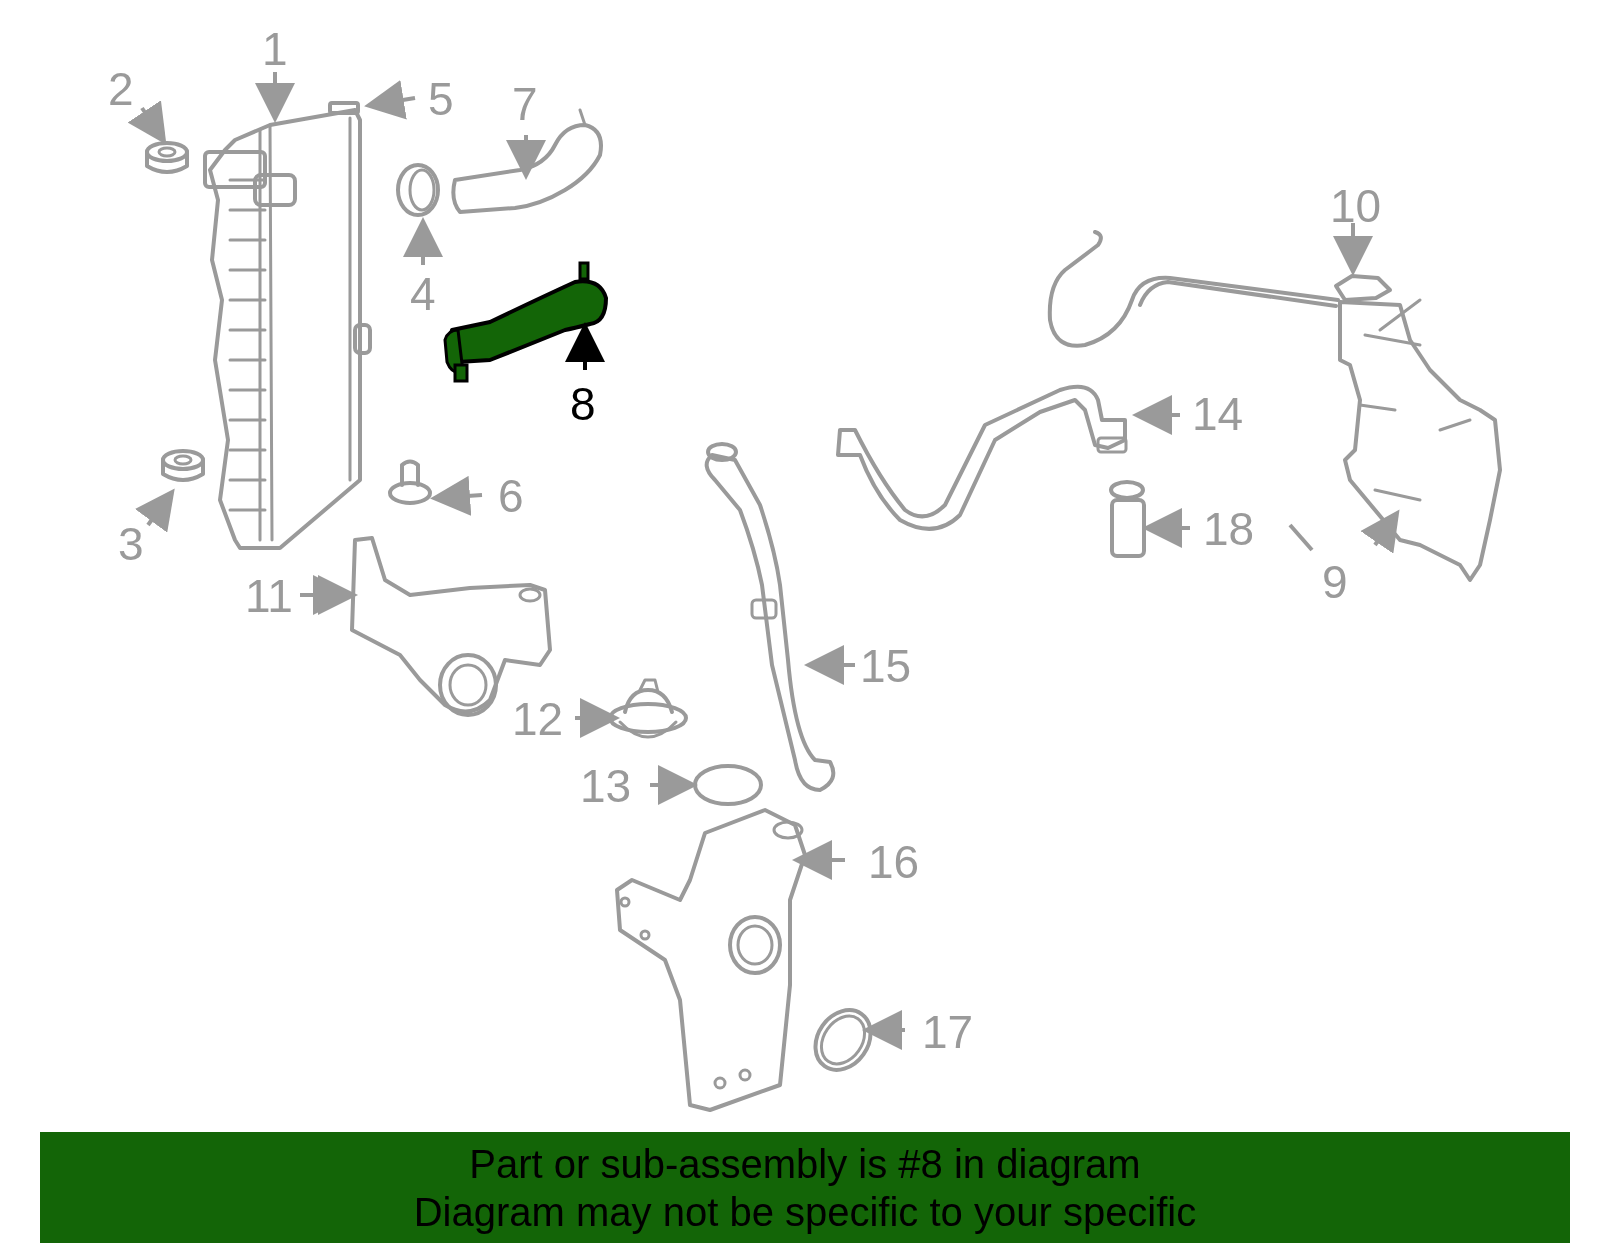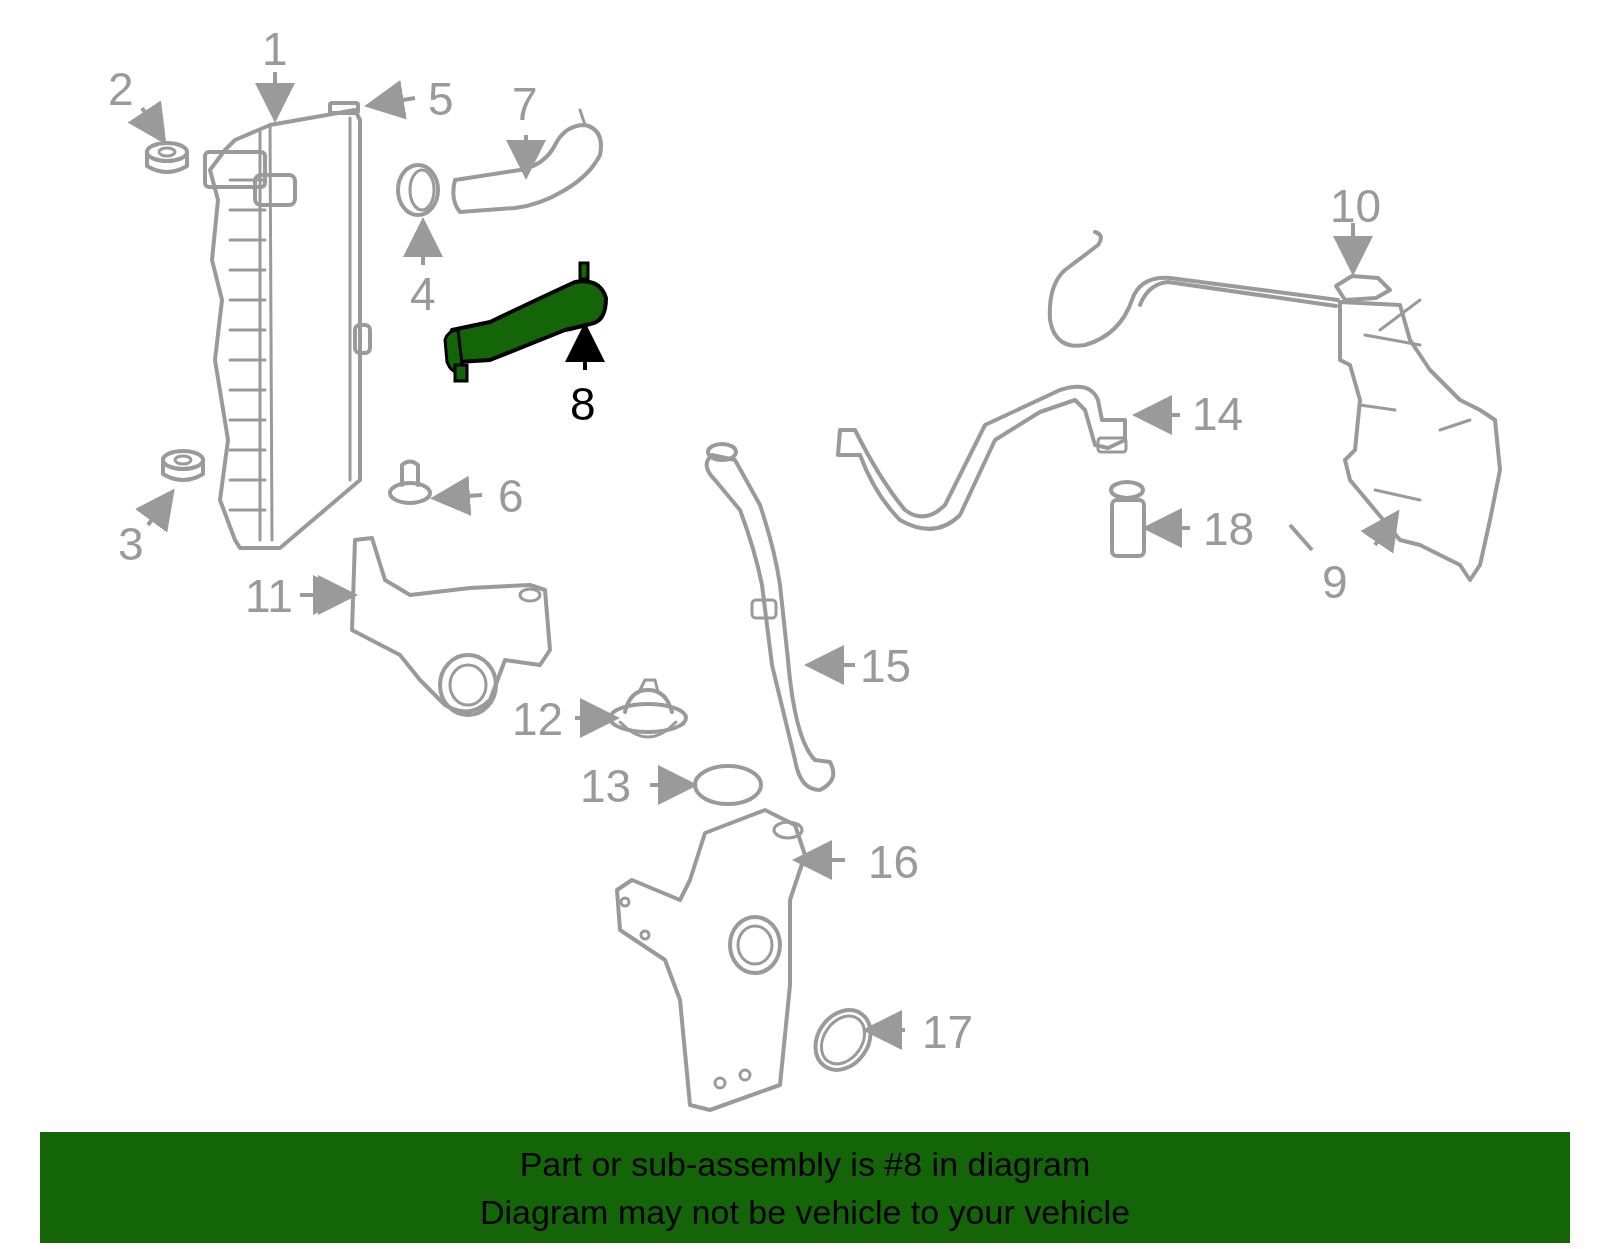--- a/index.html
+++ b/index.html
@@ -5,21 +5,21 @@
   html, body { margin: 0; padding: 0; background: #ffffff; }
   body { width: 1600px; height: 1249px; position: relative; overflow: hidden; font-family: "Liberation Sans", sans-serif; }
   #diagram { position: absolute; left: 0; top: 0; width: 1600px; height: 1249px; }
   .part { fill: none; stroke: #9a9a9a; stroke-width: 4; stroke-linejoin: round; stroke-linecap: round; }
   .part-thin { fill: none; stroke: #9a9a9a; stroke-width: 3; stroke-linejoin: round; stroke-linecap: round; }
   .callout { font-family: "Liberation Sans", sans-serif; font-size: 46px; fill: #9a9a9a; }
   .callout-hl { fill: #000000; }
   .arrow { stroke: #9a9a9a; stroke-width: 4; fill: none; }
   .arrow-hl { stroke: #000000; }
   .banner { position: absolute; left: 40px; top: 1132px; width: 1530px; height: 111px; background: #136507; display: flex; flex-direction: column; align-items: center; justify-content: center; }
-  .banner-line { font-family: "Liberation Sans", sans-serif; font-size: 34px; line-height: 48px; color: #000000; text-align: left; }
+  .banner-line { font-family: "Liberation Sans", sans-serif; font-size: 40px; line-height: 48px; color: #000000; text-align: left; }
 </style>
 </head>
 <body>
 
 <svg id="diagram" viewBox="0 0 1600 1249" xmlns="http://www.w3.org/2000/svg">
   <defs>
     <marker id="ah" markerWidth="10" markerHeight="10" refX="8" refY="5" orient="auto">
       <path d="M0,0 L10,5 L0,10 z" fill="#9a9a9a"></path>
     </marker>
     <marker id="ahb" markerWidth="10" markerHeight="10" refX="8" refY="5" orient="auto">
@@ -176,14 +176,14 @@
     <text class="callout" x="1192" y="430">14</text>
     <text class="callout" x="860" y="682">15</text>
     <text class="callout" x="868" y="878">16</text>
     <text class="callout" x="922" y="1048">17</text>
     <text class="callout" x="1203" y="545">18</text>
   </g>
 </svg>
 
 <div class="banner">
   <div class="banner-line">Part or sub-assembly is #8 in diagram</div>
-  <div class="banner-line">Diagram may not be vehicle to your vehicle</div>
+  <div class="banner-line">Diagram may not be specific to your specific</div>
 </div>
 
 </body></html>

